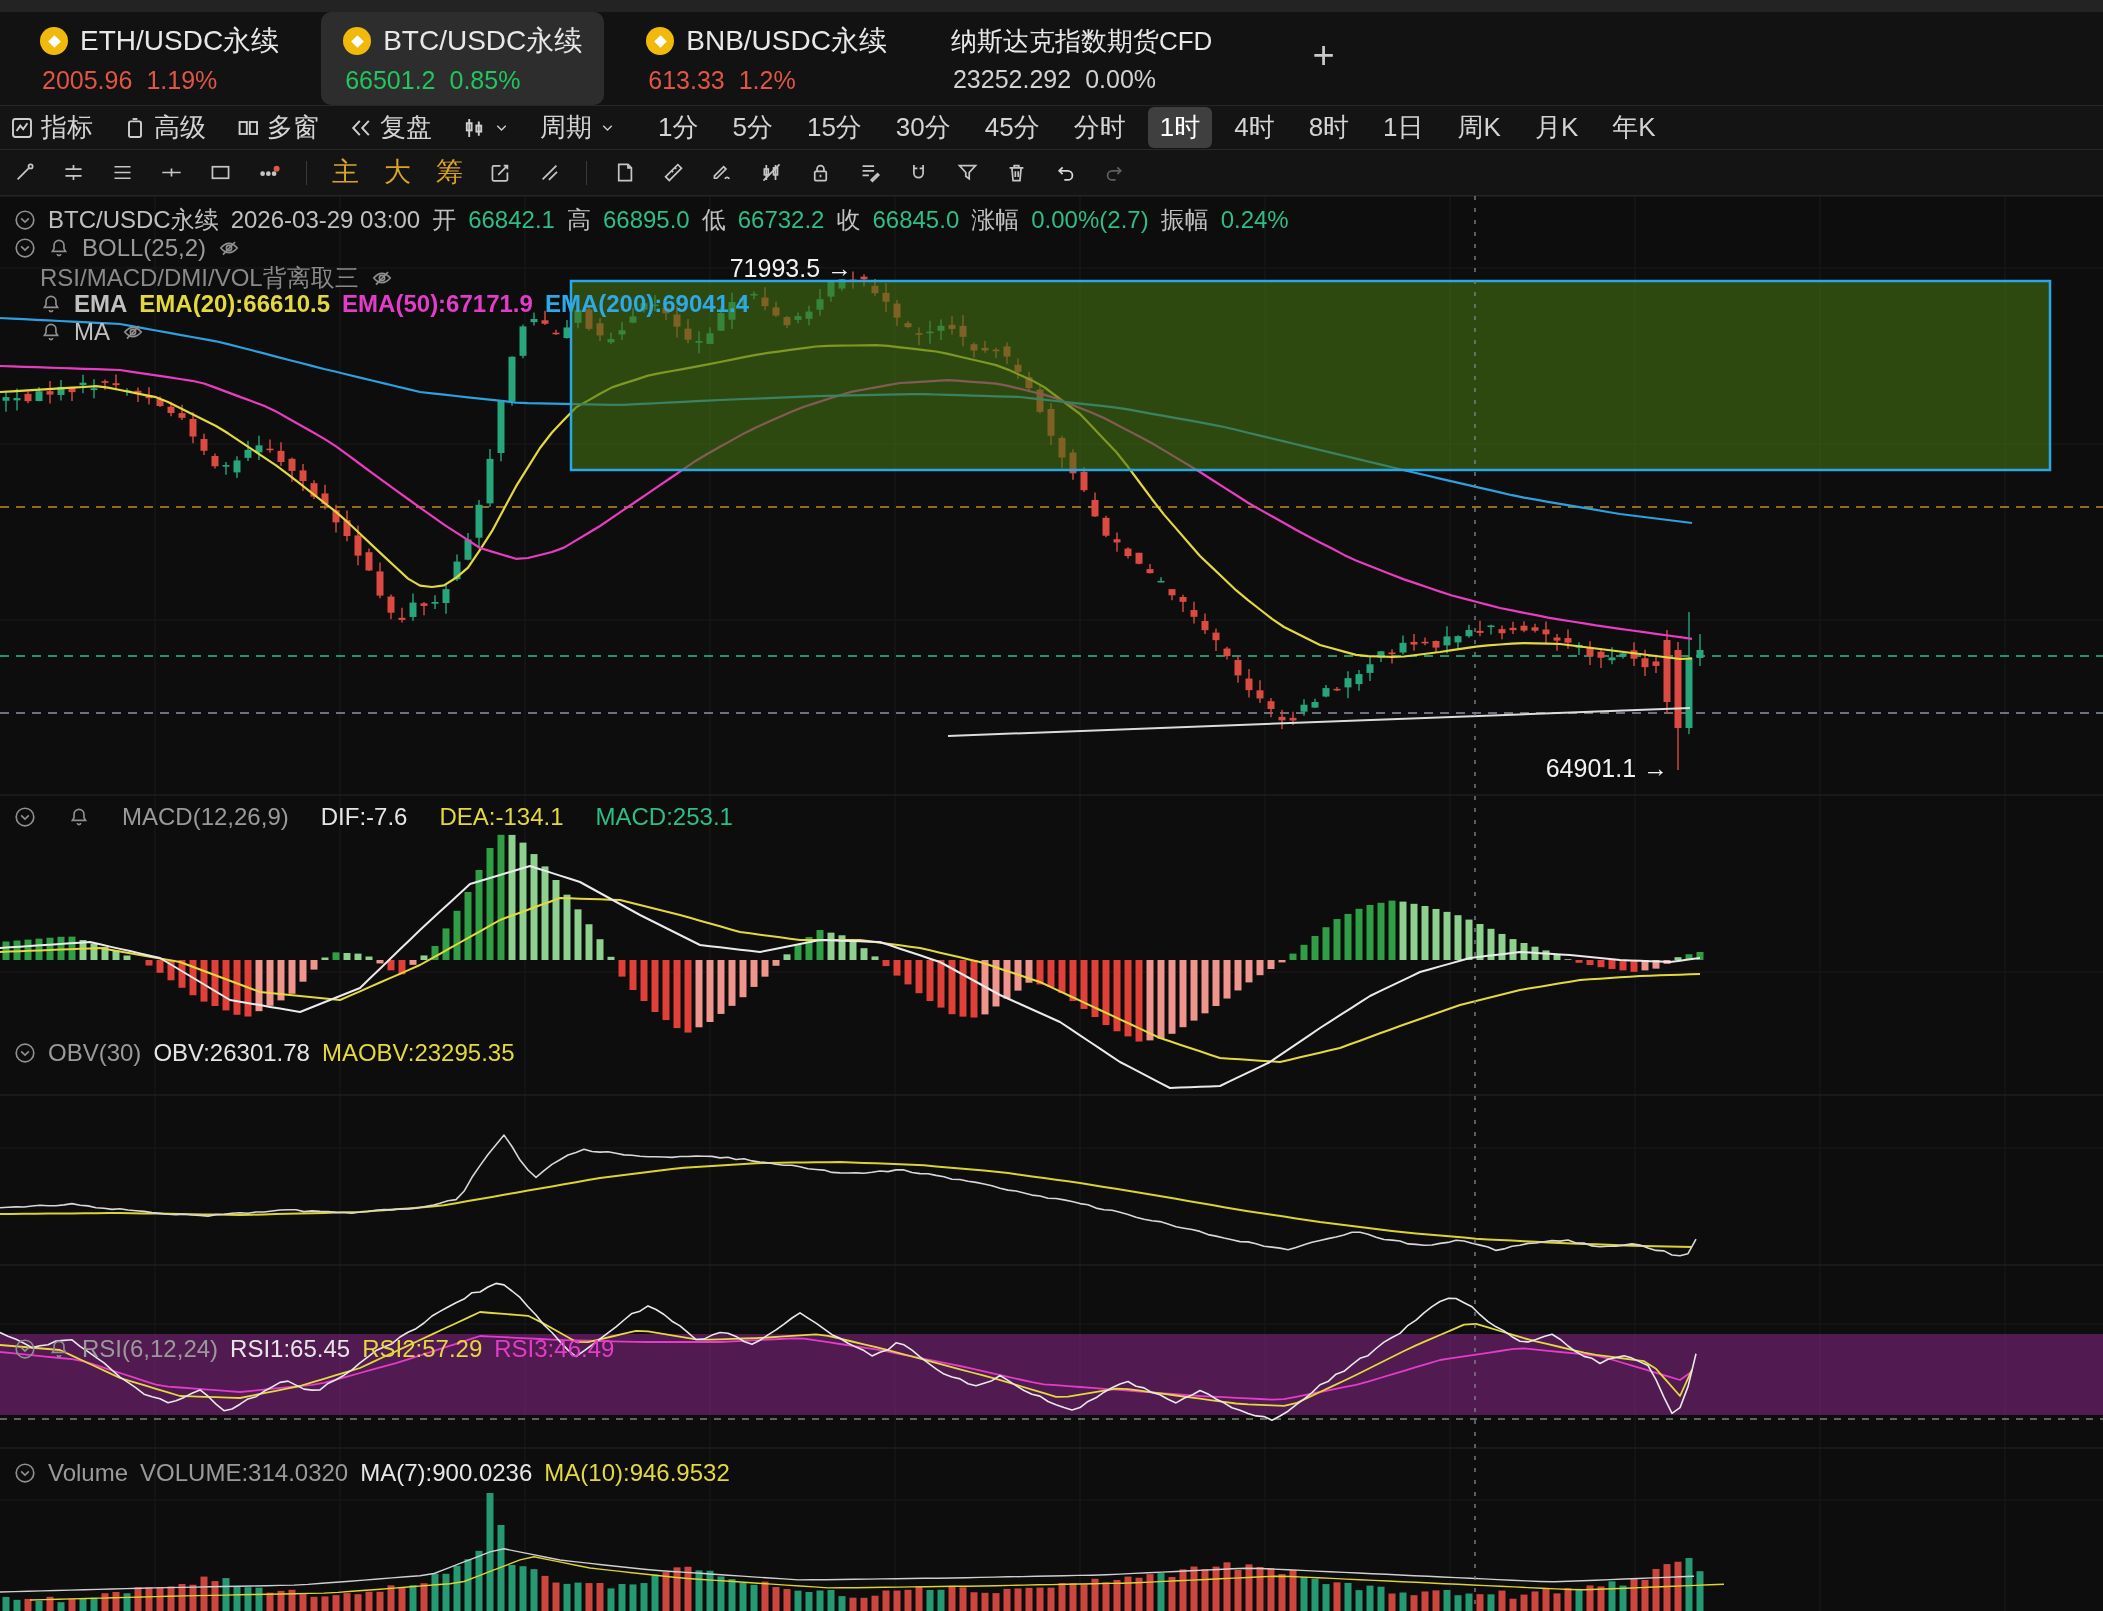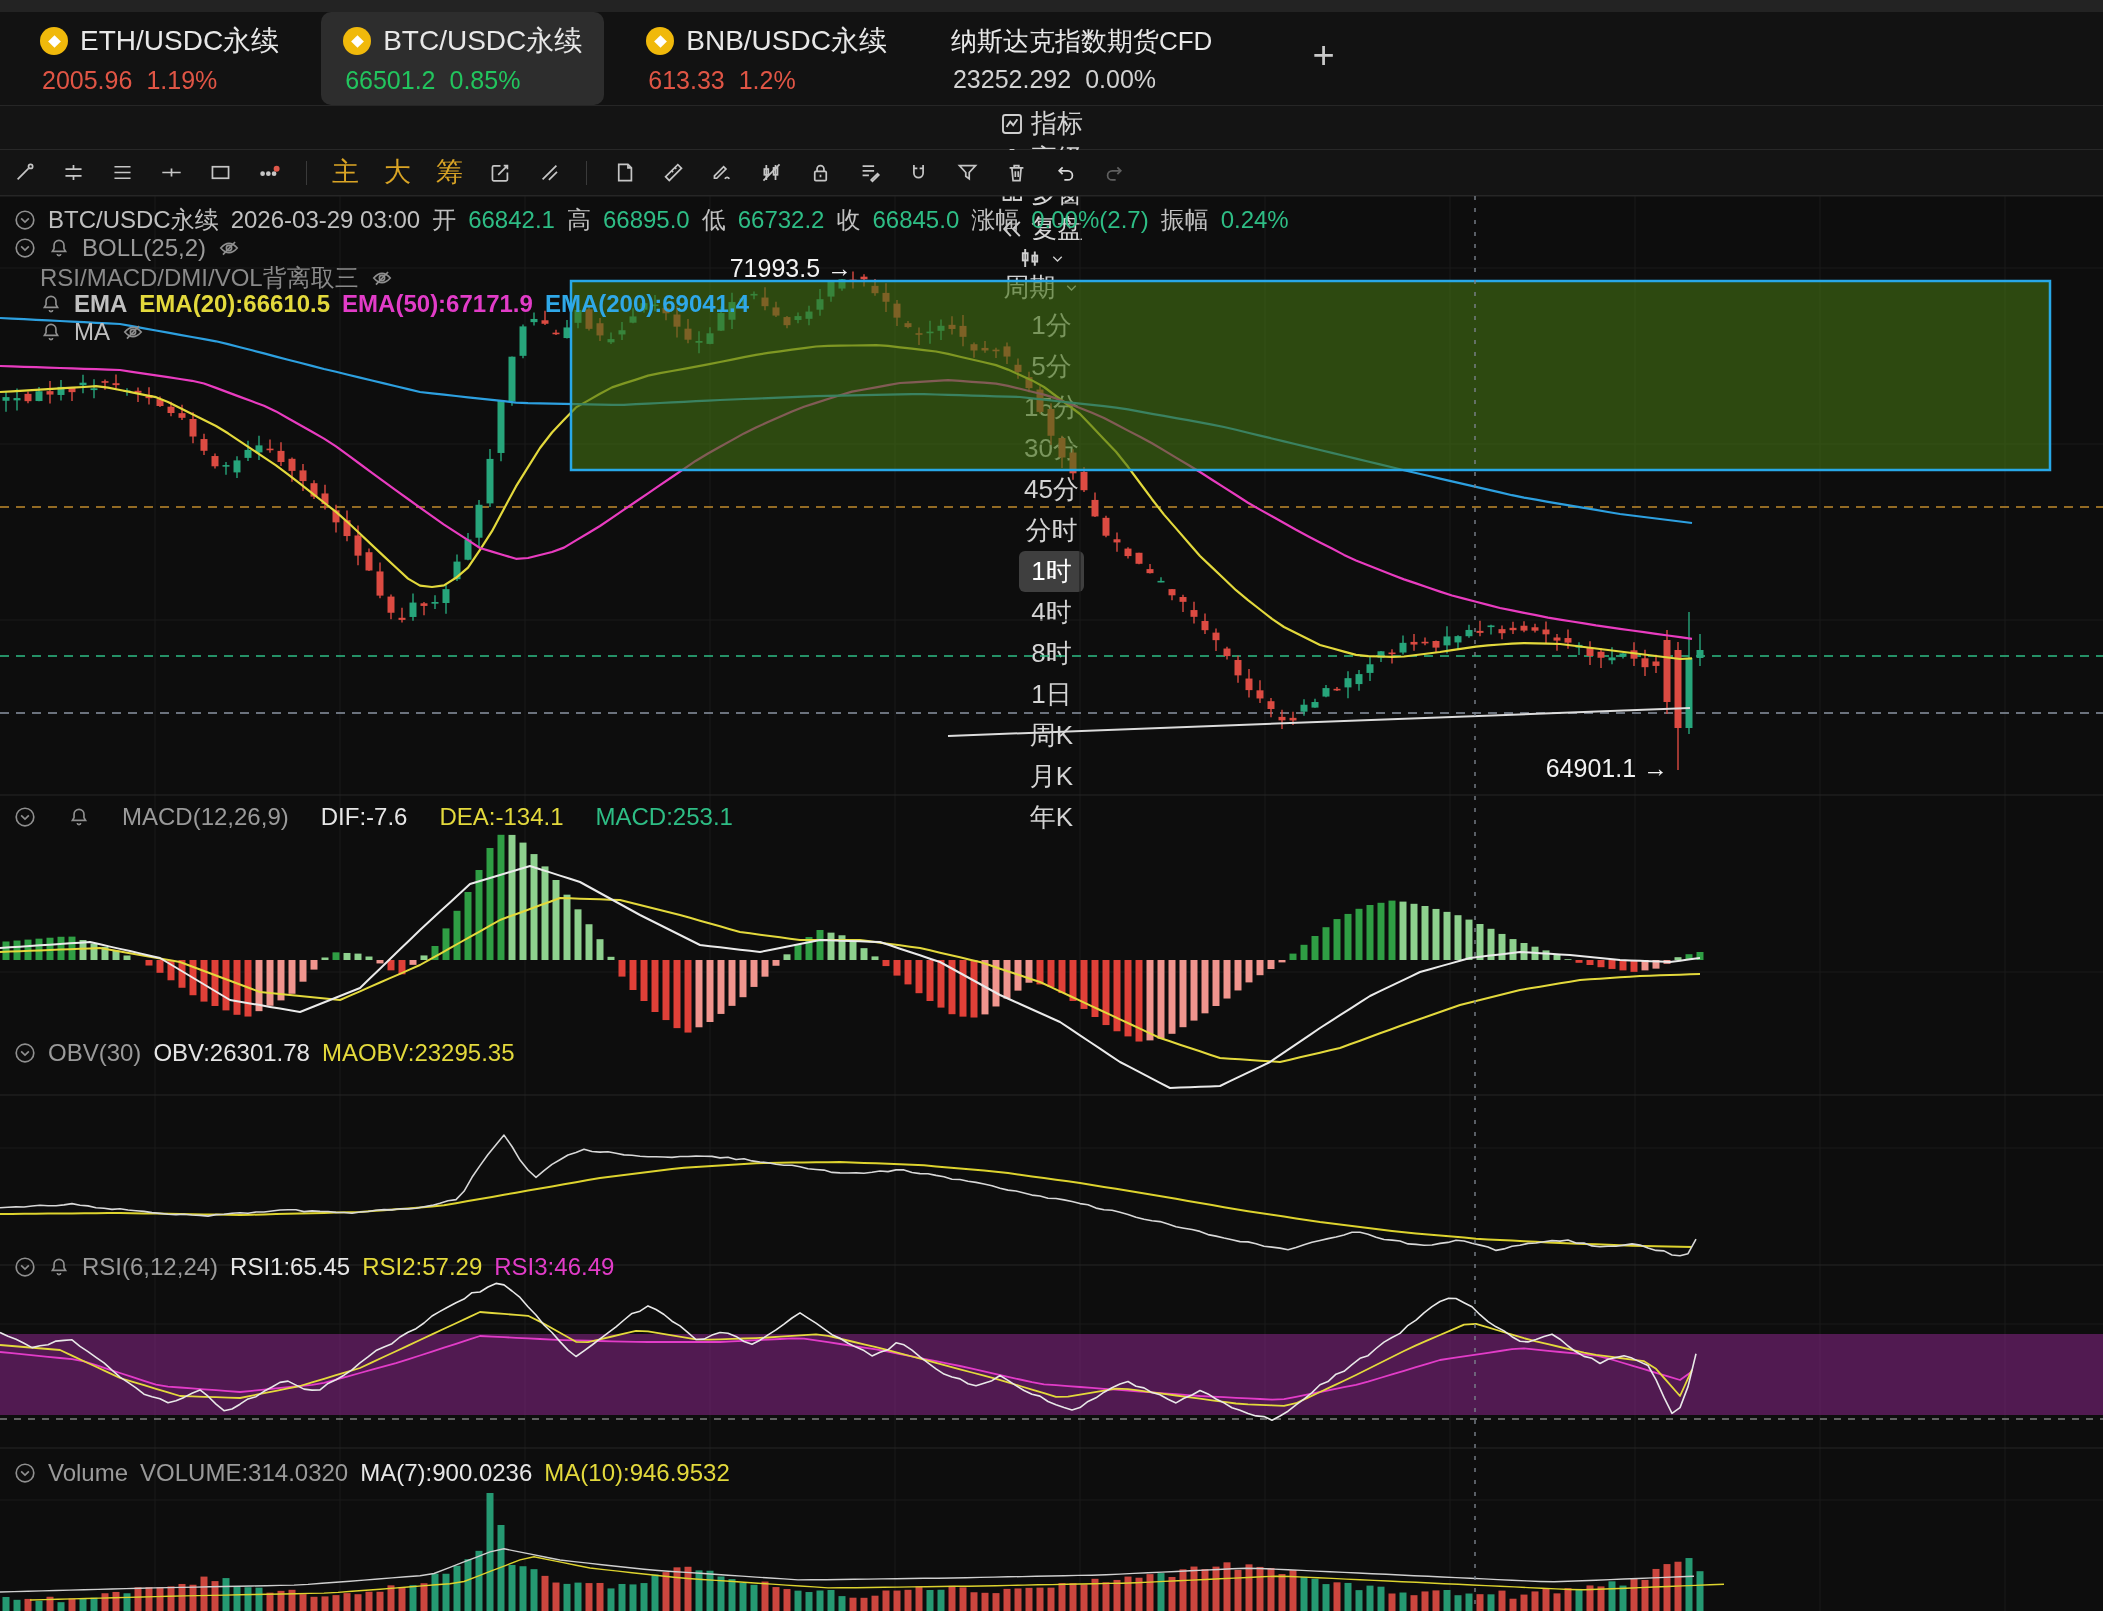--- a/index.html
+++ b/index.html
@@ -12,21 +12,21 @@
   #tabbar{left:0;top:12px;width:2103px;height:94px;background:#121212;display:flex;align-items:center;padding-left:18px;box-sizing:border-box;border-bottom:1px solid #262626;}
   .tab{display:flex;flex-direction:column;gap:6px;padding:10px 22px;border-radius:10px;margin-right:12px;cursor:pointer;}
   .tab.sel{background:#2d2d2d;}
   .tab-top{display:flex;align-items:center;gap:12px;font-size:28px;color:#e8e8e8;}
   .coin{width:28px;height:28px;border-radius:50%;background:#f0b90b;display:flex;align-items:center;justify-content:center;flex:0 0 auto;}
   .coin i{width:9px;height:9px;background:#fff;transform:rotate(45deg);display:block;}
   .tab-px{font-size:25px;display:flex;gap:14px;padding-left:2px;}
   .dn{color:#e05545;} .up{color:#22c55e;} .fl{color:#d2d2d2;}
   #plus{font-size:38px;color:#c9c9c9;margin-left:58px;margin-top:-6px;cursor:pointer;}
   
-  #toolbar{left:0;top:106px;width:2103px;height:44px;background:#141414;display:flex;align-items:center;gap:0;padding-left:10px;box-sizing:border-box;border-bottom:1px solid #282828;font-size:26px;color:#d4d4d4;flex-direction:column;}
+  #toolbar{left:0;top:106px;width:2103px;height:44px;background:#141414;display:flex;align-items:center;gap:0;padding-left:10px;box-sizing:border-box;border-bottom:1px solid #282828;font-size:26px;color:#d4d4d4;}
   .titem{display:flex;align-items:center;gap:7px;margin-right:30px;cursor:pointer;white-space:nowrap;}
   .titem svg{stroke:#cfcfcf;fill:none;stroke-width:1.6;}
   .per{padding:3px 12px;margin-right:10px;border-radius:6px;cursor:pointer;white-space:nowrap;}
   .per.sel{background:#3f3f3f;color:#ffffff;font-weight:normal;}
   
   #drawbar{left:0;top:150px;width:2103px;height:46px;background:#141414;display:flex;align-items:center;gap:25px;padding-left:12px;box-sizing:border-box;border-bottom:1px solid #262626;}
   .dico{width:24px;height:24px;cursor:pointer;display:flex;align-items:center;justify-content:center;}
   .dico svg{stroke:#c6c6c6;fill:none;stroke-width:1.5;width:23px;height:23px;}
   .dico.dim svg{stroke:#5f5f5f;}
   .gold{color:#d9a425;font-size:27px;cursor:pointer;line-height:1;}
@@ -1024,21 +1024,21 @@
   </div>
   <div class="lgd" style="left:14px;top:1039px;">
     <svg viewBox="0 0 20 20">
         <circle cx="10" cy="10" r="8"></circle>
         <path d="M6.5 8.5L10 12l3.5-3.5"></path>
       </svg>
     <span class="gray">OBV(30)</span>
     <span class="wv">OBV:26301.78</span>
     <span class="yv">MAOBV:23295.35</span>
   </div>
-  <div class="lgd" style="left:14px;top:1253px;text-align:right;">
+  <div class="lgd" style="left:14px;top:1335px;text-align:right;">
     <svg viewBox="0 0 20 20">
         <circle cx="10" cy="10" r="8"></circle>
         <path d="M6.5 8.5L10 12l3.5-3.5"></path>
       </svg>
     <svg viewBox="0 0 20 20">
         <path d="M10 3a4.5 4.5 0 0 1 4.5 4.5v3L16 13H4l1.5-2.5v-3A4.5 4.5 0 0 1 10 3z"></path>
         <path d="M8.5 15.5a1.5 1.5 0 0 0 3 0"></path>
       </svg>
     <span class="gray">RSI(6,12,24)</span>
     <span class="wv">RSI1:65.45</span>

